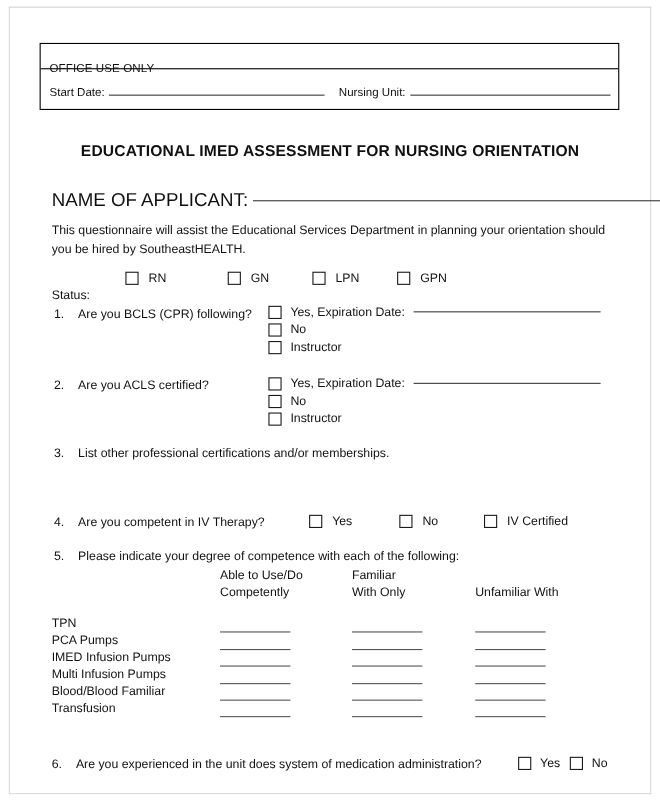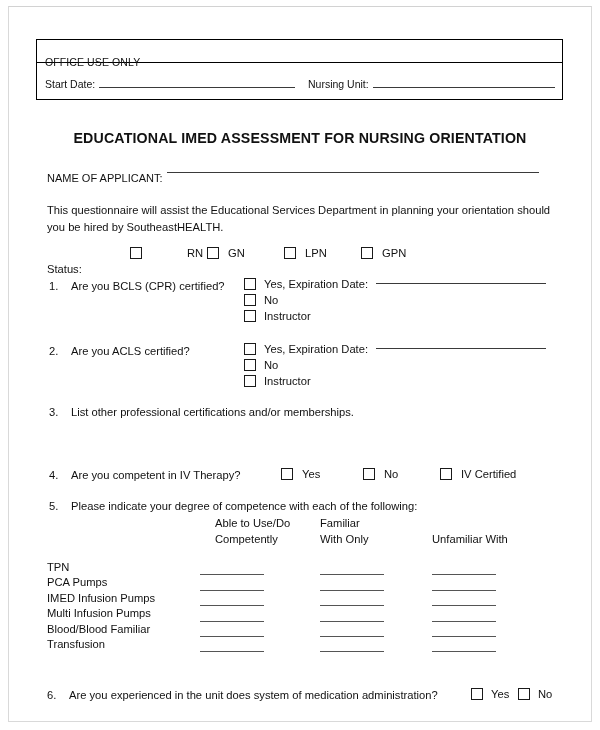--- a/index.html
+++ b/index.html
@@ -102,24 +102,24 @@
     font-weight: bold;
     letter-spacing: 0.15px;
     white-space: nowrap;
   }
 
   
   .applicant-row {
     position: absolute;
     left: 47px;
     top: 172px;
-    font-size: 11px;
+    font-size: 17px;
     white-space: nowrap;
     display: flex;
-    align-items: flex-start;
+    align-items: center;
   }
   .rule-applicant { width: 372px; }
 
   
   .intro {
     position: absolute;
     left: 47px;
     top: 202px;
     width: 504px;
     font-size: 11.2px;
@@ -293,41 +293,41 @@
   <div class="applicant-row">
     <span>NAME OF APPLICANT:</span>
     <span class="blank-rule rule-applicant"></span>
   </div>
 
   <div class="intro">This questionnaire will assist the Educational Services Department in planning your orientation should you be hired by SoutheastHEALTH.</div>
 
   <div class="status-row">
     <span class="status-label">Status:</span>
 
-    <div class="status-opt" style="left:83px;gap:36px;">
+    <div class="status-opt" style="left:67px;">
       <span class="cb"></span>
       <span class="cb-label">RN</span>
     </div>
     <div class="status-opt" style="left:160px;">
       <span class="cb"></span>
       <span class="cb-label">GN</span>
     </div>
     <div class="status-opt" style="left:237px;">
       <span class="cb"></span>
       <span class="cb-label">LPN</span>
     </div>
     <div class="status-opt" style="left:314px;">
       <span class="cb"></span>
       <span class="cb-label">GPN</span>
     </div>
   </div>
 
   <div class="q" style="left:49px; top:280px; width:500px;">
     <span class="q-num">1.</span>
-    <span class="q-text">Are you BCLS (CPR) certified?</span>
+    <span class="q-text">Are you BCLS (CPR) following?</span>
   </div>
   <div class="opt-stack" style="left:244px; top:276px;">
     <div class="opt-line">
       <span class="cb"></span>
       <span class="cb-label">Yes, Expiration Date:</span>
       <span class="blank-rule rule-exp"></span>
     </div>
     <div class="opt-line">
       <span class="cb"></span>
       <span class="cb-label">No</span>
@@ -381,21 +381,21 @@
       <span class="cb-label">IV Certified</span>
     </div>
   </div>
 
   <div class="q" style="left:49px; top:500px; width:520px;">
     <span class="q-num">5.</span>
     <span class="q-text">Please indicate your degree of competence with each of the following:</span>
   </div>
 
   <div class="col-headers" style="left:0;">
-    <div class="col-head" style="left:215px;">
+    <div class="col-head" style="left:200px;">
       <div>Able to Use/Do</div>
       <div>Competently</div>
     </div>
     <div class="col-head" style="left:320px;">
       <div>Familiar</div>
       <div>With Only</div>
     </div>
     <div class="col-head" style="left:432px; top:16px;">
       <div>Unfamiliar With</div>
     </div>

